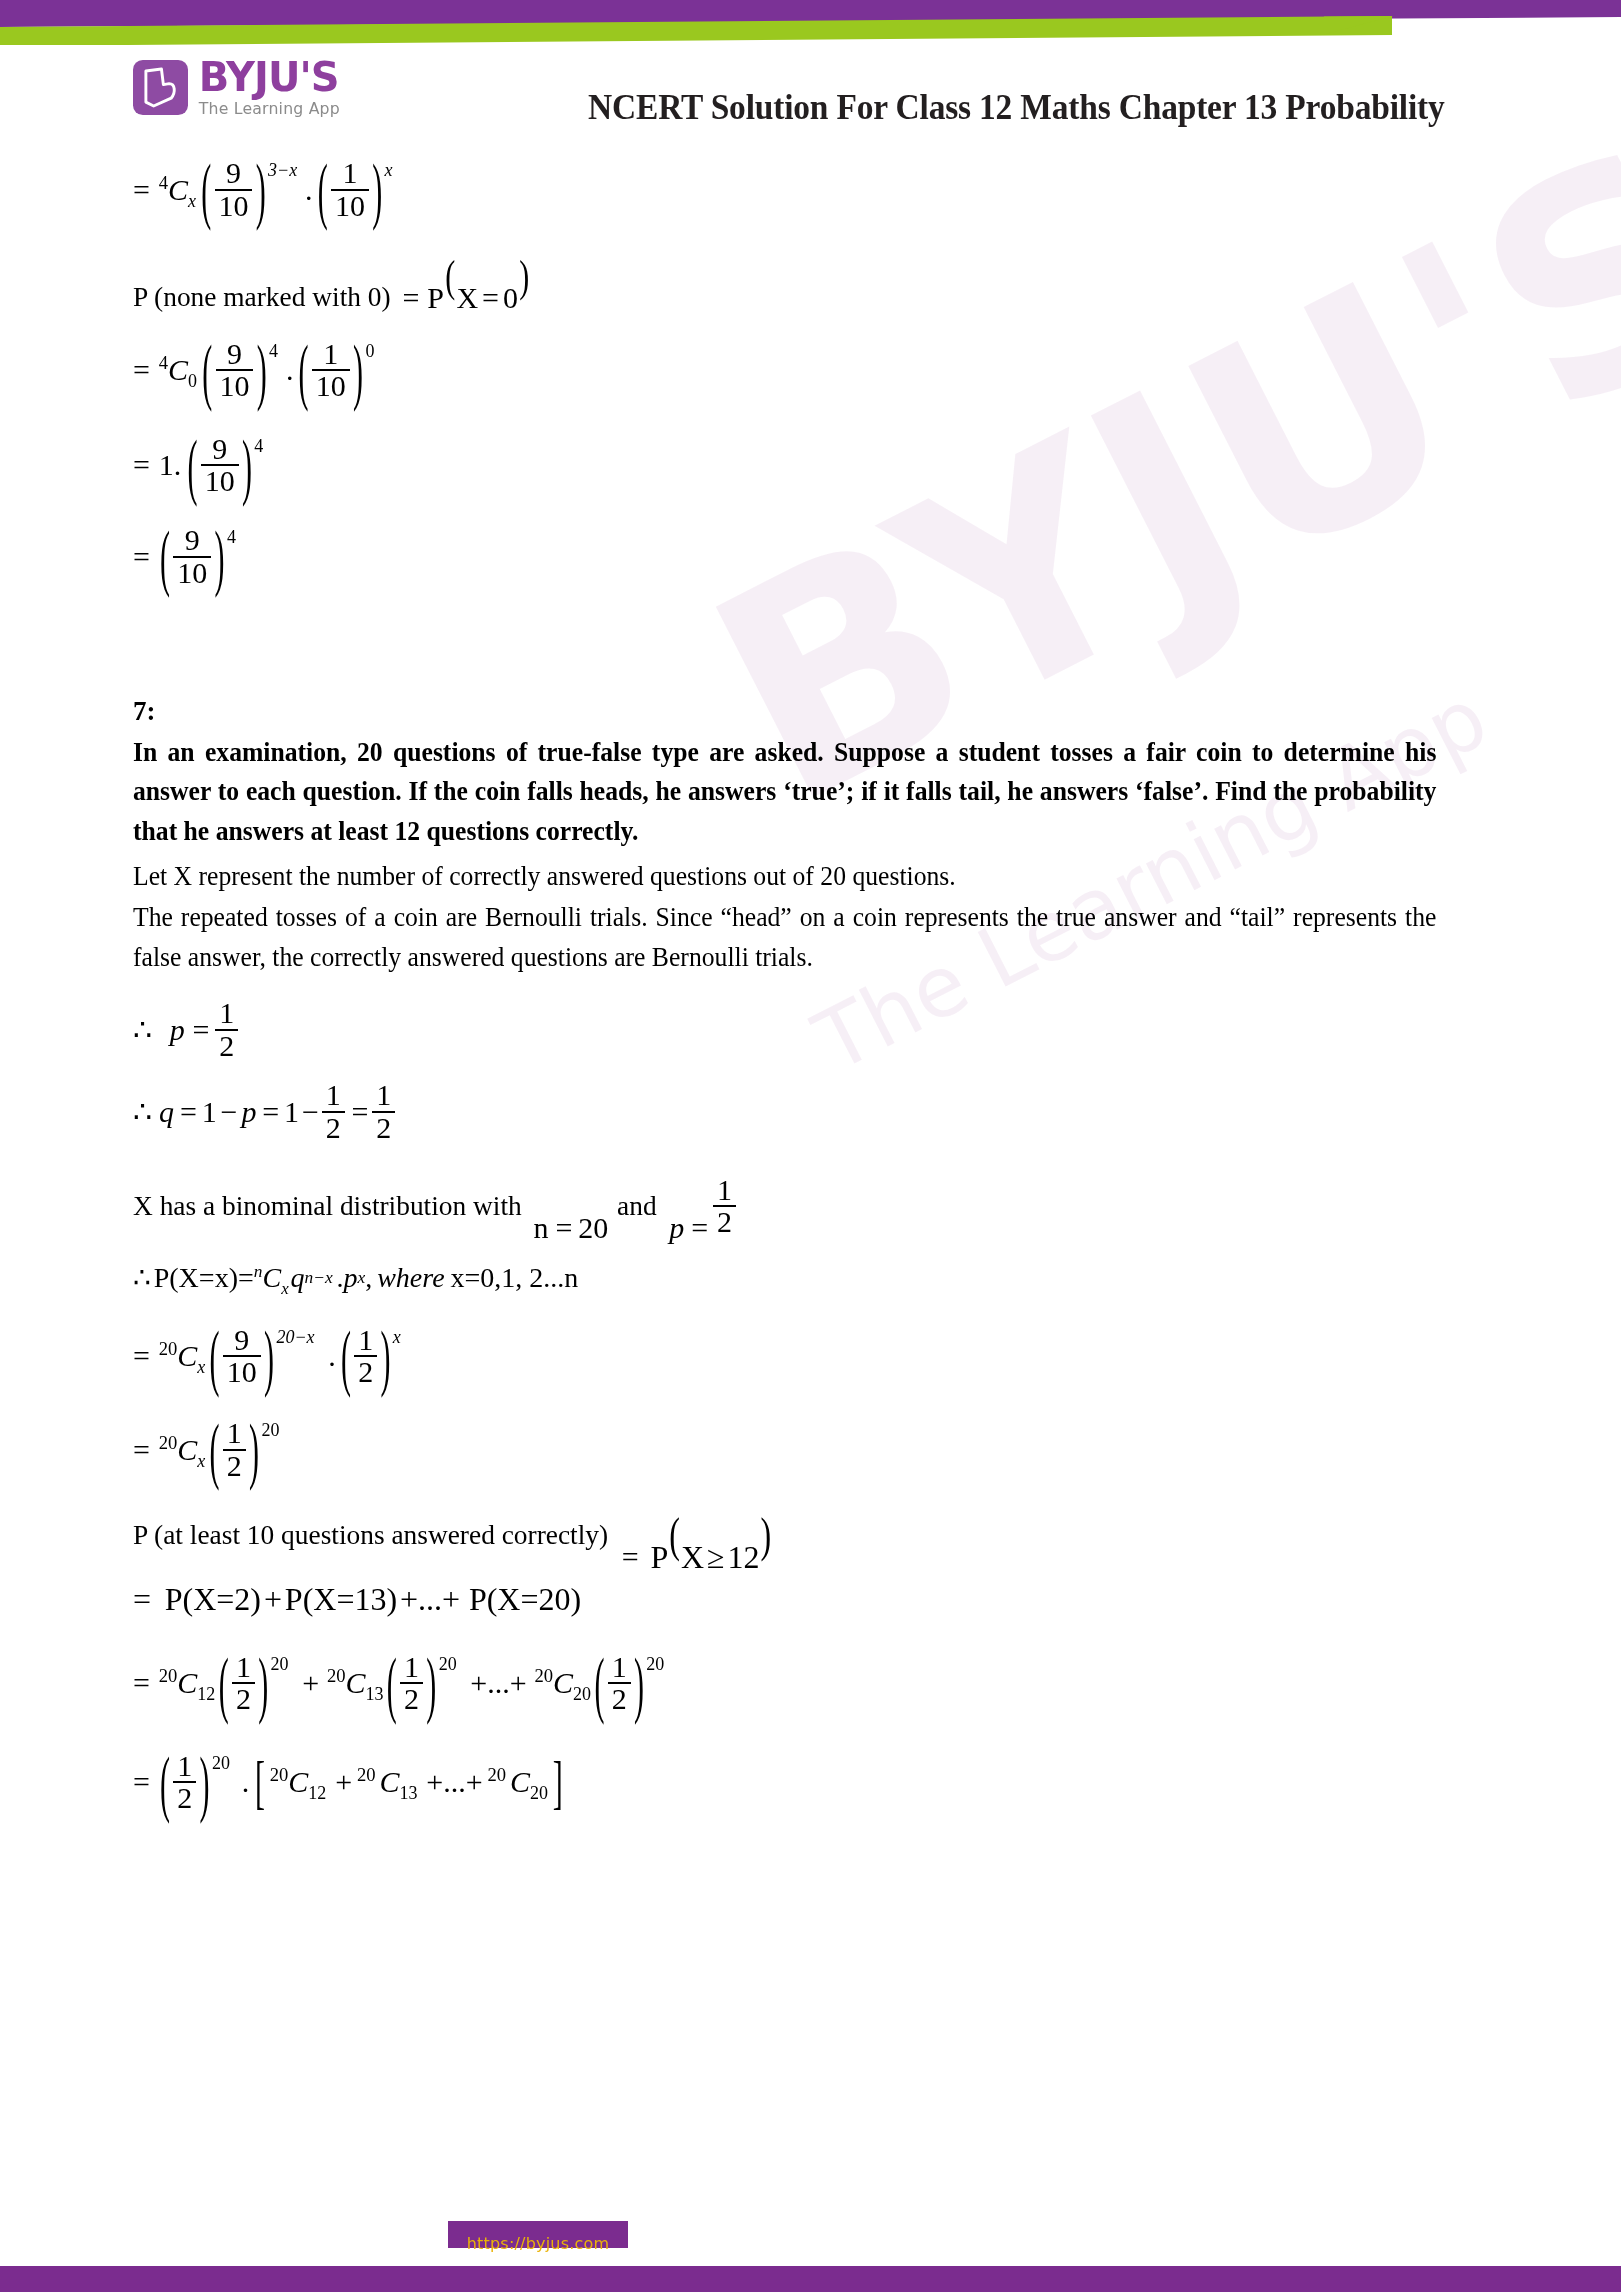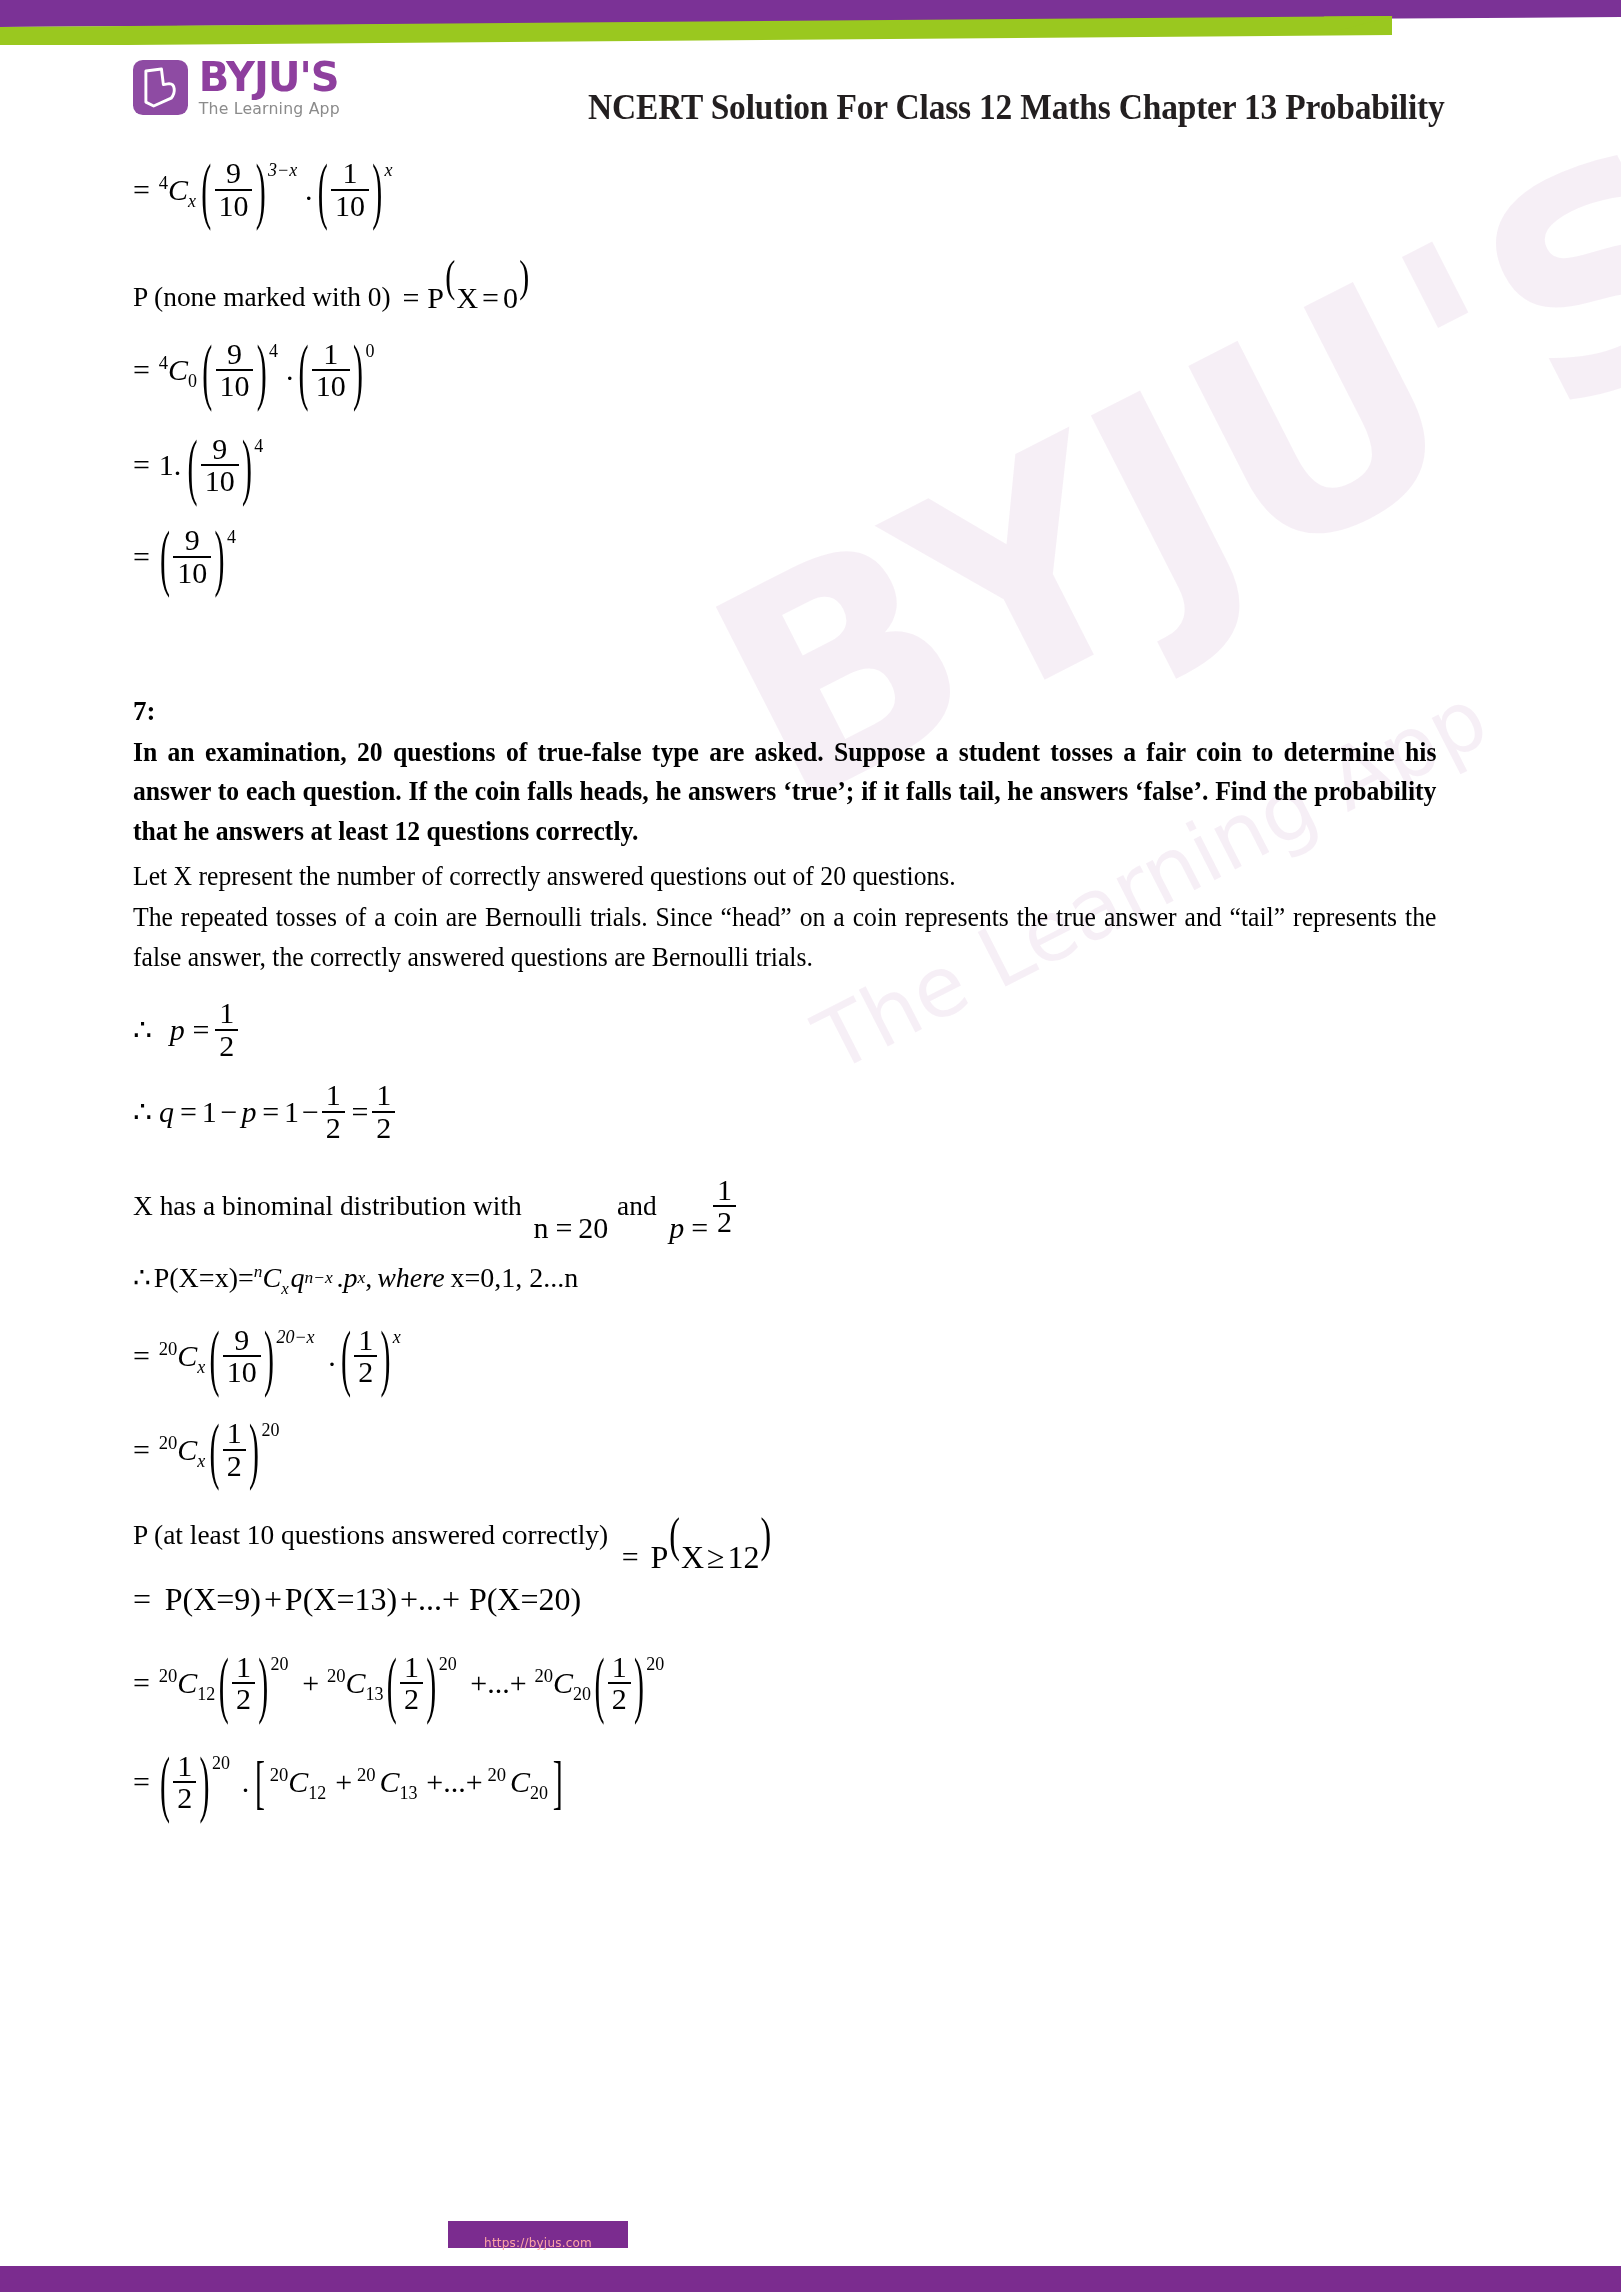--- a/index.html
+++ b/index.html
@@ -150,21 +150,21 @@
     transform:scaleY(2.0);transform-origin:center;width:11.8px;
   }
 
   
   .footer-link{
     position:absolute;left:448px;top:2221px;width:180px;height:26.5px;
     background:#7b2c8f;display:flex;align-items:center;justify-content:center;
   }
   .footer-link span{
     font-family:"DejaVu Sans", sans-serif;
-    font-size:12px;color:#fca5a5;letter-spacing:0.2px;margin-top:18px;
+    font-size:16px;color:#eab308;letter-spacing:0.2px;margin-top:18px;
   }
   .footer-bar{
     position:absolute;left:0;top:2266px;width:1621px;height:26.5px;background:#7b2c8f;
   }
 </style>
 </head>
 <body>
 
 <div class="topbars">
   <div class="bar-purple"></div>
@@ -413,21 +413,21 @@
         <span>X</span>
         <span style="margin:0 2.9px;">≥</span>
         <span>12</span>
       </span>
       <span class="pr" style="font-size:32px;">)</span>
     </span>
   </div>
 
   <div class="mathline m" style="margin-top:5.9px;height:59px;font-size:32px;">
     <span class="mr">=</span>
-    <span class="mr" style="margin-left:13.7px;">P(X=9)</span>
+    <span class="mr" style="margin-left:13.7px;">P(X=2)</span>
     <span class="mr" style="margin-left:2.9px;">+</span>
     <span class="mr" style="margin-left:2.9px;text-align:right;">P(X=13)</span>
     <span class="mr" style="margin-left:2.9px;">+...+</span>
     <span class="mr" style="margin-left:8.8px;">P(X=20)</span>
   </div>
 
   <div class="mathline m" style="margin-top:11.8px;height:86px;">
     <span class="mr">=</span>
     <span style="margin-left:8.8px;"><span class="presup">20</span><span class="mi">C</span><span class="sub dn">12</span></span>
     <span class="powered" style="margin-left:2px;">

